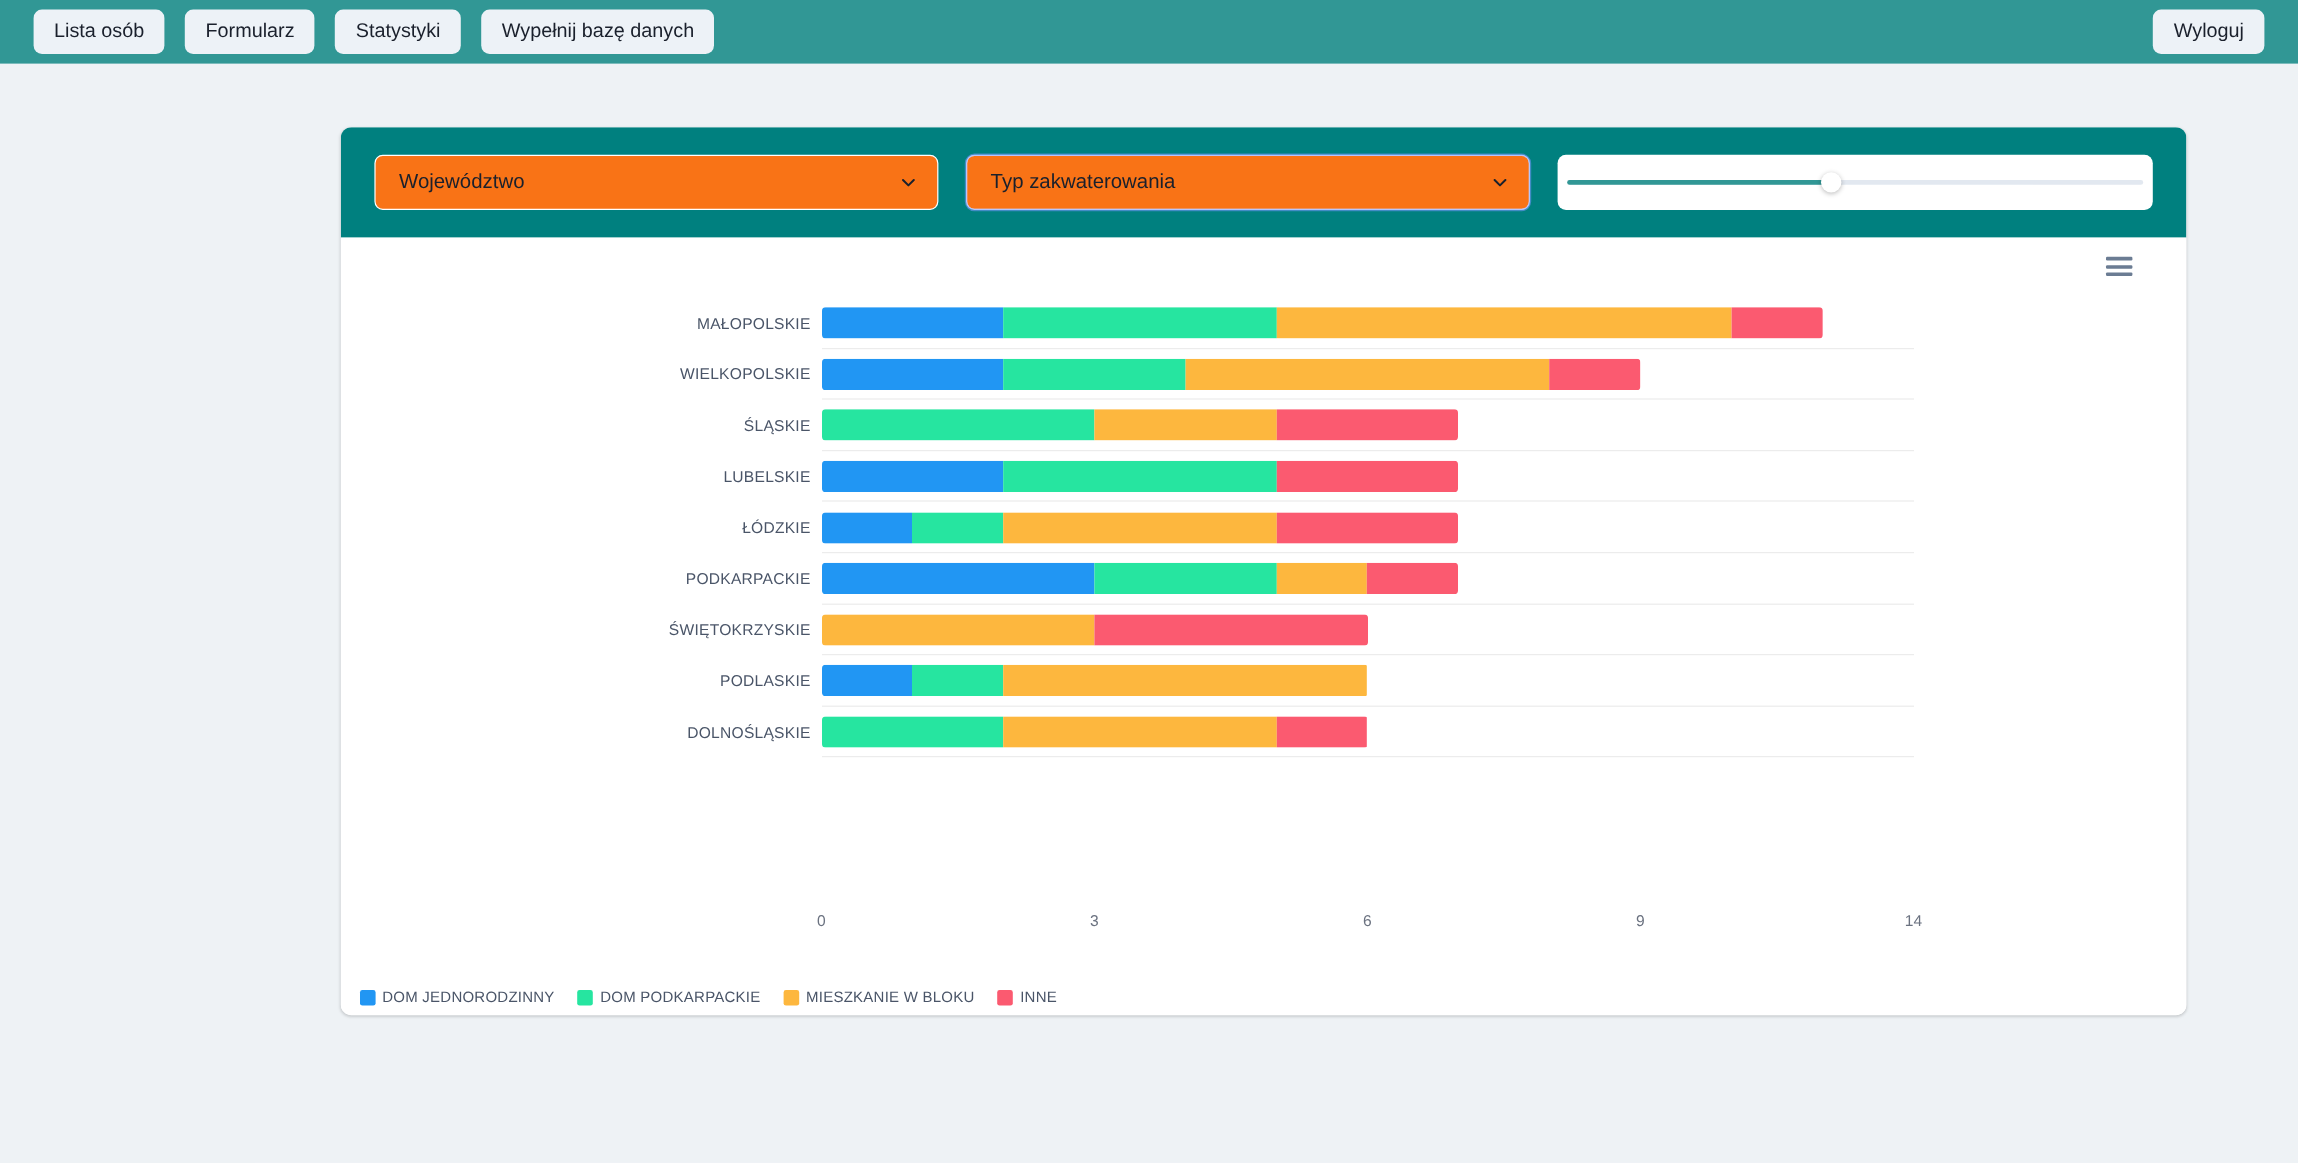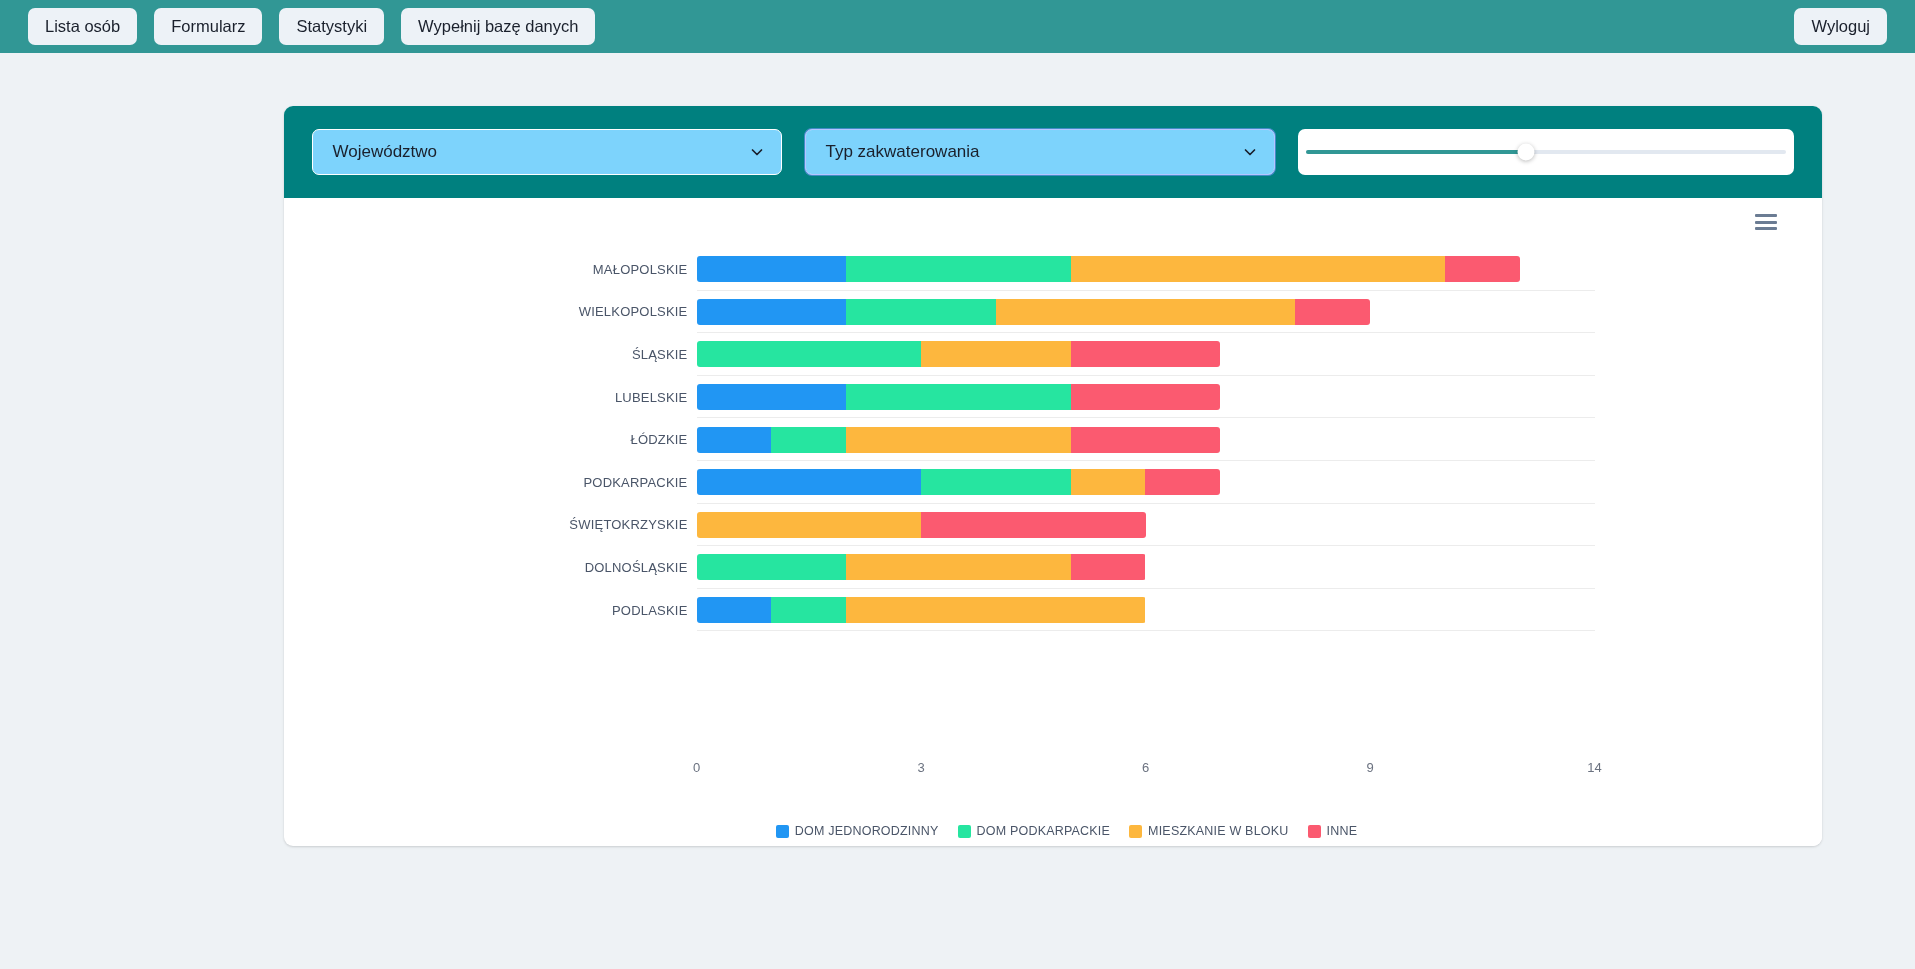--- a/index.html
+++ b/index.html
@@ -61,21 +61,21 @@
   }
   .select-wrap {
     position: relative;
     flex: 0 0 auto;
   }
   .select-wrap.w1 { width: 470px; }
   .select-wrap.w2 { width: 470px; }
   .fake-select {
     width: 100%;
     height: 46px;
-    background: #7dd3fc;
+    background: #f97316;
     border: 1px solid #ffffff;
     border-radius: 7px;
     padding: 0 44px 0 20px;
     font-size: 17px;
     color: #1a202c;
     font-family: "Liberation Sans", sans-serif;
     display: flex;
     align-items: center;
     cursor: pointer;
     outline: 2px solid rgba(120,150,255,0.55);
@@ -124,24 +124,23 @@
     background: #ffffff;
     border-radius: 50%;
     transform: translate(-50%, -50%);
     box-shadow: 0 1px 4px rgba(0,0,0,0.28);
     cursor: pointer;
   }
 
   
   .chart-area {
     background: #ffffff;
-    padding: 14px 0 26px 4px;
+    padding: 14px 0 26px 16px;
     position: relative;
     height: 648px;
-    margin-left: 24px;
   }
   .export-menu {
     position: absolute;
     right: 45px;
     top: 14px;
     width: 22px;
     height: 20px;
     display: flex;
     flex-direction: column;
     justify-content: space-between;
@@ -219,21 +218,21 @@
     transform: translateX(-50%);
     font-size: 13px;
     color: #6b7280;
     font-family: "Liberation Sans", sans-serif;
   }
 
   
   .legend {
     margin-top: 66px;
     display: flex;
-    justify-content: center;
+    justify-content: flex-start;
     align-items: center;
     gap: 19px;
   }
   .legend-item {
     display: flex;
     align-items: center;
     gap: 6px;
     cursor: pointer;
   }
   .legend-swatch {
@@ -371,36 +370,36 @@
             <div class="row">
               <div class="row-label">ŚWIĘTOKRZYSKIE</div>
               <div class="row-plot">
                 <div class="bar" style="left: 0%; width: 50%;">
                   <div class="seg" style="background: rgb(253, 183, 62); width: 50%;"></div>
                   <div class="seg" style="background: rgb(251, 90, 112); width: 50%;"></div>
                 </div>
               </div>
             </div>
             <div class="row">
+              <div class="row-label">PODLASKIE</div>
+              <div class="row-plot">
+                <div class="bar" style="left: 0%; width: 50%;">
+                  <div class="seg" style="background: rgb(33, 150, 243); width: 16.6667%;"></div>
+                  <div class="seg" style="background: rgb(38, 229, 160); width: 16.6667%;"></div>
+                  <div class="seg" style="background: rgb(253, 183, 62); width: 66.6667%;"></div>
+                </div>
+              </div>
+            </div>
+            <div class="row">
               <div class="row-label">DOLNOŚLĄSKIE</div>
               <div class="row-plot">
                 <div class="bar" style="left: 0%; width: 50%;">
                   <div class="seg" style="background: rgb(38, 229, 160); width: 33.3333%;"></div>
                   <div class="seg" style="background: rgb(253, 183, 62); width: 50%;"></div>
                   <div class="seg" style="background: rgb(251, 90, 112); width: 16.6667%;"></div>
-                </div>
-              </div>
-            </div>
-            <div class="row">
-              <div class="row-label">PODLASKIE</div>
-              <div class="row-plot">
-                <div class="bar" style="left: 0%; width: 50%;">
-                  <div class="seg" style="background: rgb(33, 150, 243); width: 16.6667%;"></div>
-                  <div class="seg" style="background: rgb(38, 229, 160); width: 16.6667%;"></div>
-                  <div class="seg" style="background: rgb(253, 183, 62); width: 66.6667%;"></div>
                 </div>
               </div>
             </div>
           </div>
         <div class="xaxis" id="x-axis">
             <div class="tick" style="left: 0%;">0</div>
             <div class="tick" style="left: 25%;">3</div>
             <div class="tick" style="left: 50%;">6</div>
             <div class="tick" style="left: 75%;">9</div>
             <div class="tick" style="left: 100%;">14</div>

